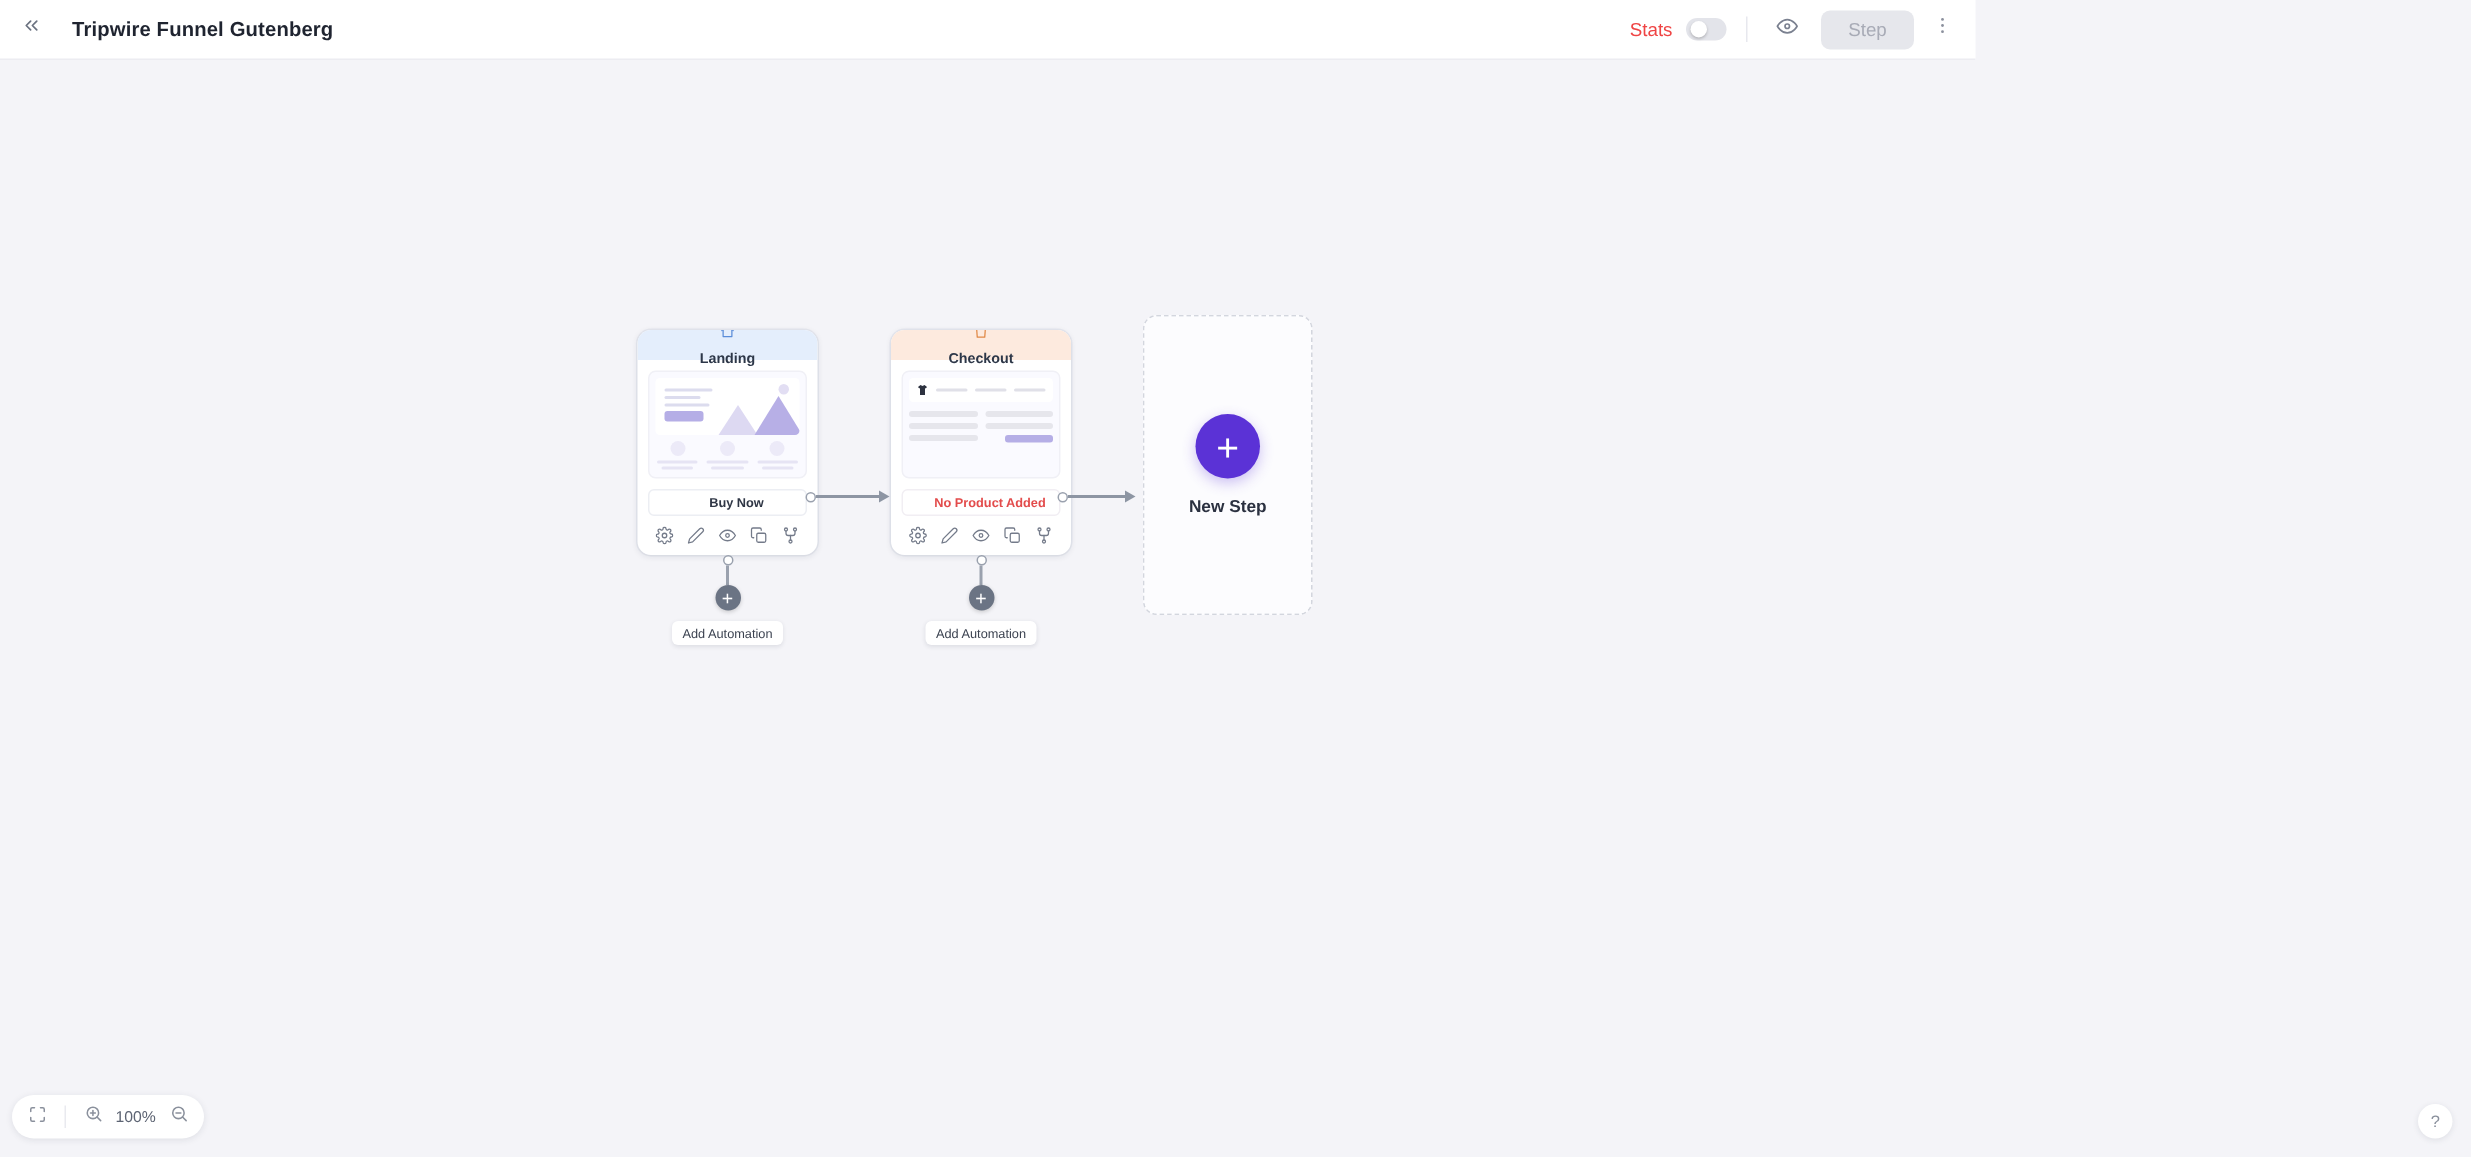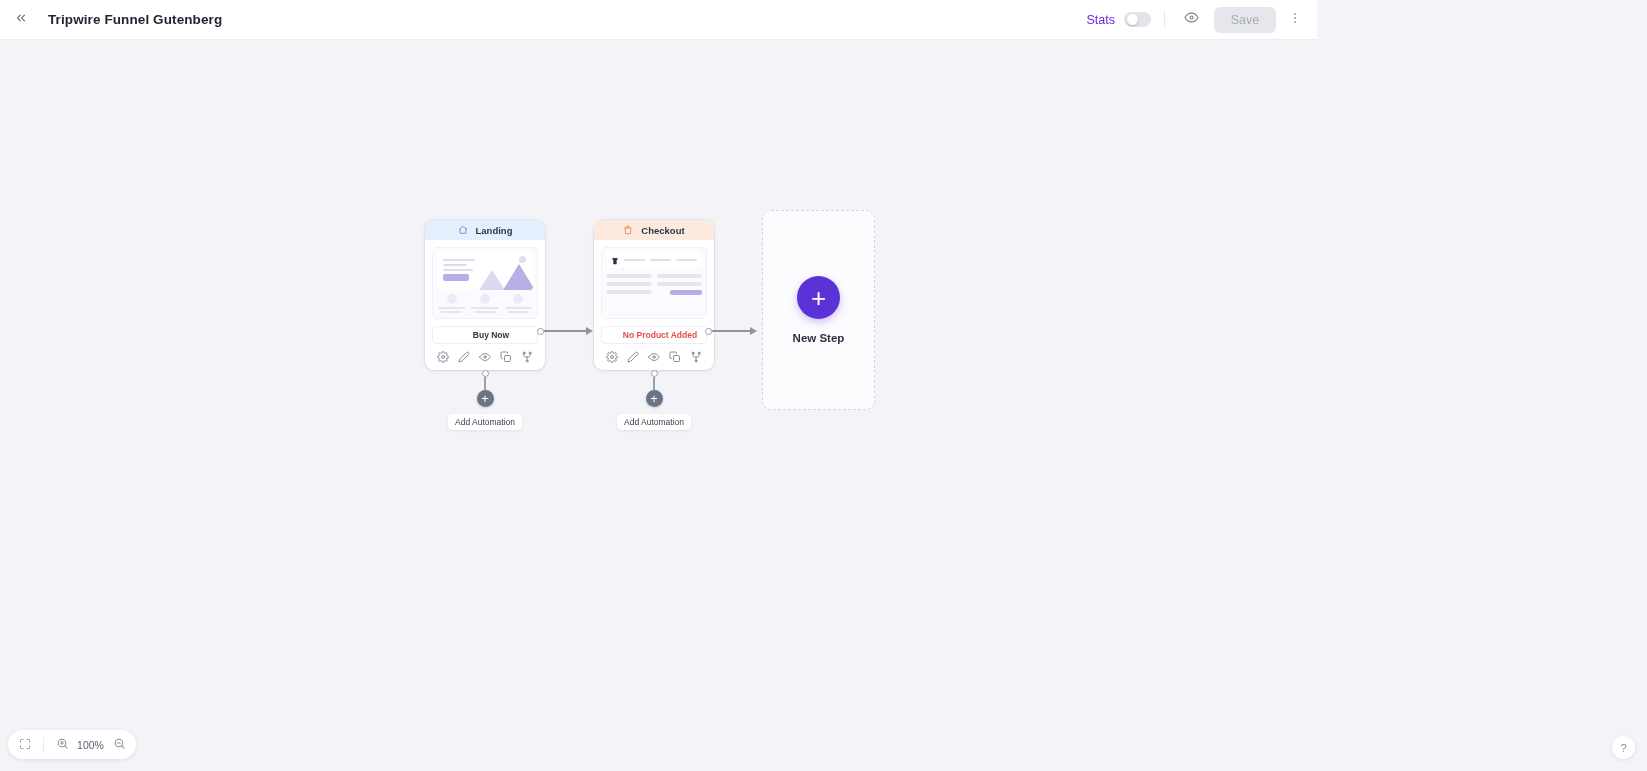--- a/index.html
+++ b/index.html
@@ -27,21 +27,21 @@
   }
   #funnel-title {
     margin-left: 14px;
     font-size: 13.5px; font-weight: bold; color: #1f2430;
     letter-spacing: .1px;
   }
   #header-right {
     margin-left: auto; display: flex; align-items: center;
     gap: 0; padding-right: 10px;
   }
-  #stats-label { font-size: 12.5px; color: #6d28d9; margin-right: 9px; }
+  #stats-label { font-size: 12.5px; color: #ef4444; margin-right: 9px; }
   #stats-toggle {
     width: 27px; height: 15px; border-radius: 9px;
     background: #e3e4ea; position: relative; cursor: pointer;
   }
   #stats-toggle::after {
     content: ""; position: absolute; top: 2px; left: 2.5px;
     width: 11px; height: 11px; border-radius: 50%;
     background: #ffffff;
     box-shadow: 0 1px 2px rgba(0,0,0,.22);
   }
@@ -83,21 +83,21 @@
     background: #ffffff;
     border-radius: 9px;
     box-shadow: 0 1px 4px rgba(25,30,60,.09), 0 0 0 1px rgba(228,230,238,.8);
     overflow: hidden;
     position: relative;
   }
   .step-head {
     height: 20px;
     display: flex; align-items: center; justify-content: center;
     gap: 8px;
-    font-size: 9.5px; font-weight: bold;
+    font-size: 9.5px; font-weight: bold; flex-direction: column;
   }
   .step-head.landing  { background: #e4eefc; color: #2d3748; }
   .step-head.checkout { background: #fdeade; color: #2d3748; }
   .head-icon { display: flex; align-items: center; }
 
   .thumb-wrap {
     margin: 7px 7px 0 7px;
     height: 72px;
     border-radius: 5px;
     overflow: hidden;
@@ -279,21 +279,21 @@
 
     <div id="preview-btn">
       <span>
         <svg width="15" height="15" viewBox="0 0 24 24" fill="none" stroke="currentColor" stroke-width="1.8" stroke-linecap="round" stroke-linejoin="round">
           <path d="M1.5 12s3.8-7 10.5-7 10.5 7 10.5 7-3.8 7-10.5 7S1.5 12 1.5 12z"></path>
           <circle cx="12" cy="12" r="2.4"></circle>
         </svg>
       </span>
     </div>
 
-    <button id="save-btn">Save</button>
+    <button id="save-btn">Step</button>
 
     <div id="more-btn">
       <span>
         <svg width="14" height="14" viewBox="0 0 24 24" fill="currentColor">
           <circle cx="12" cy="5" r="1.6"></circle>
           <circle cx="12" cy="12" r="1.6"></circle>
           <circle cx="12" cy="19" r="1.6"></circle>
         </svg>
       </span>
     </div>

